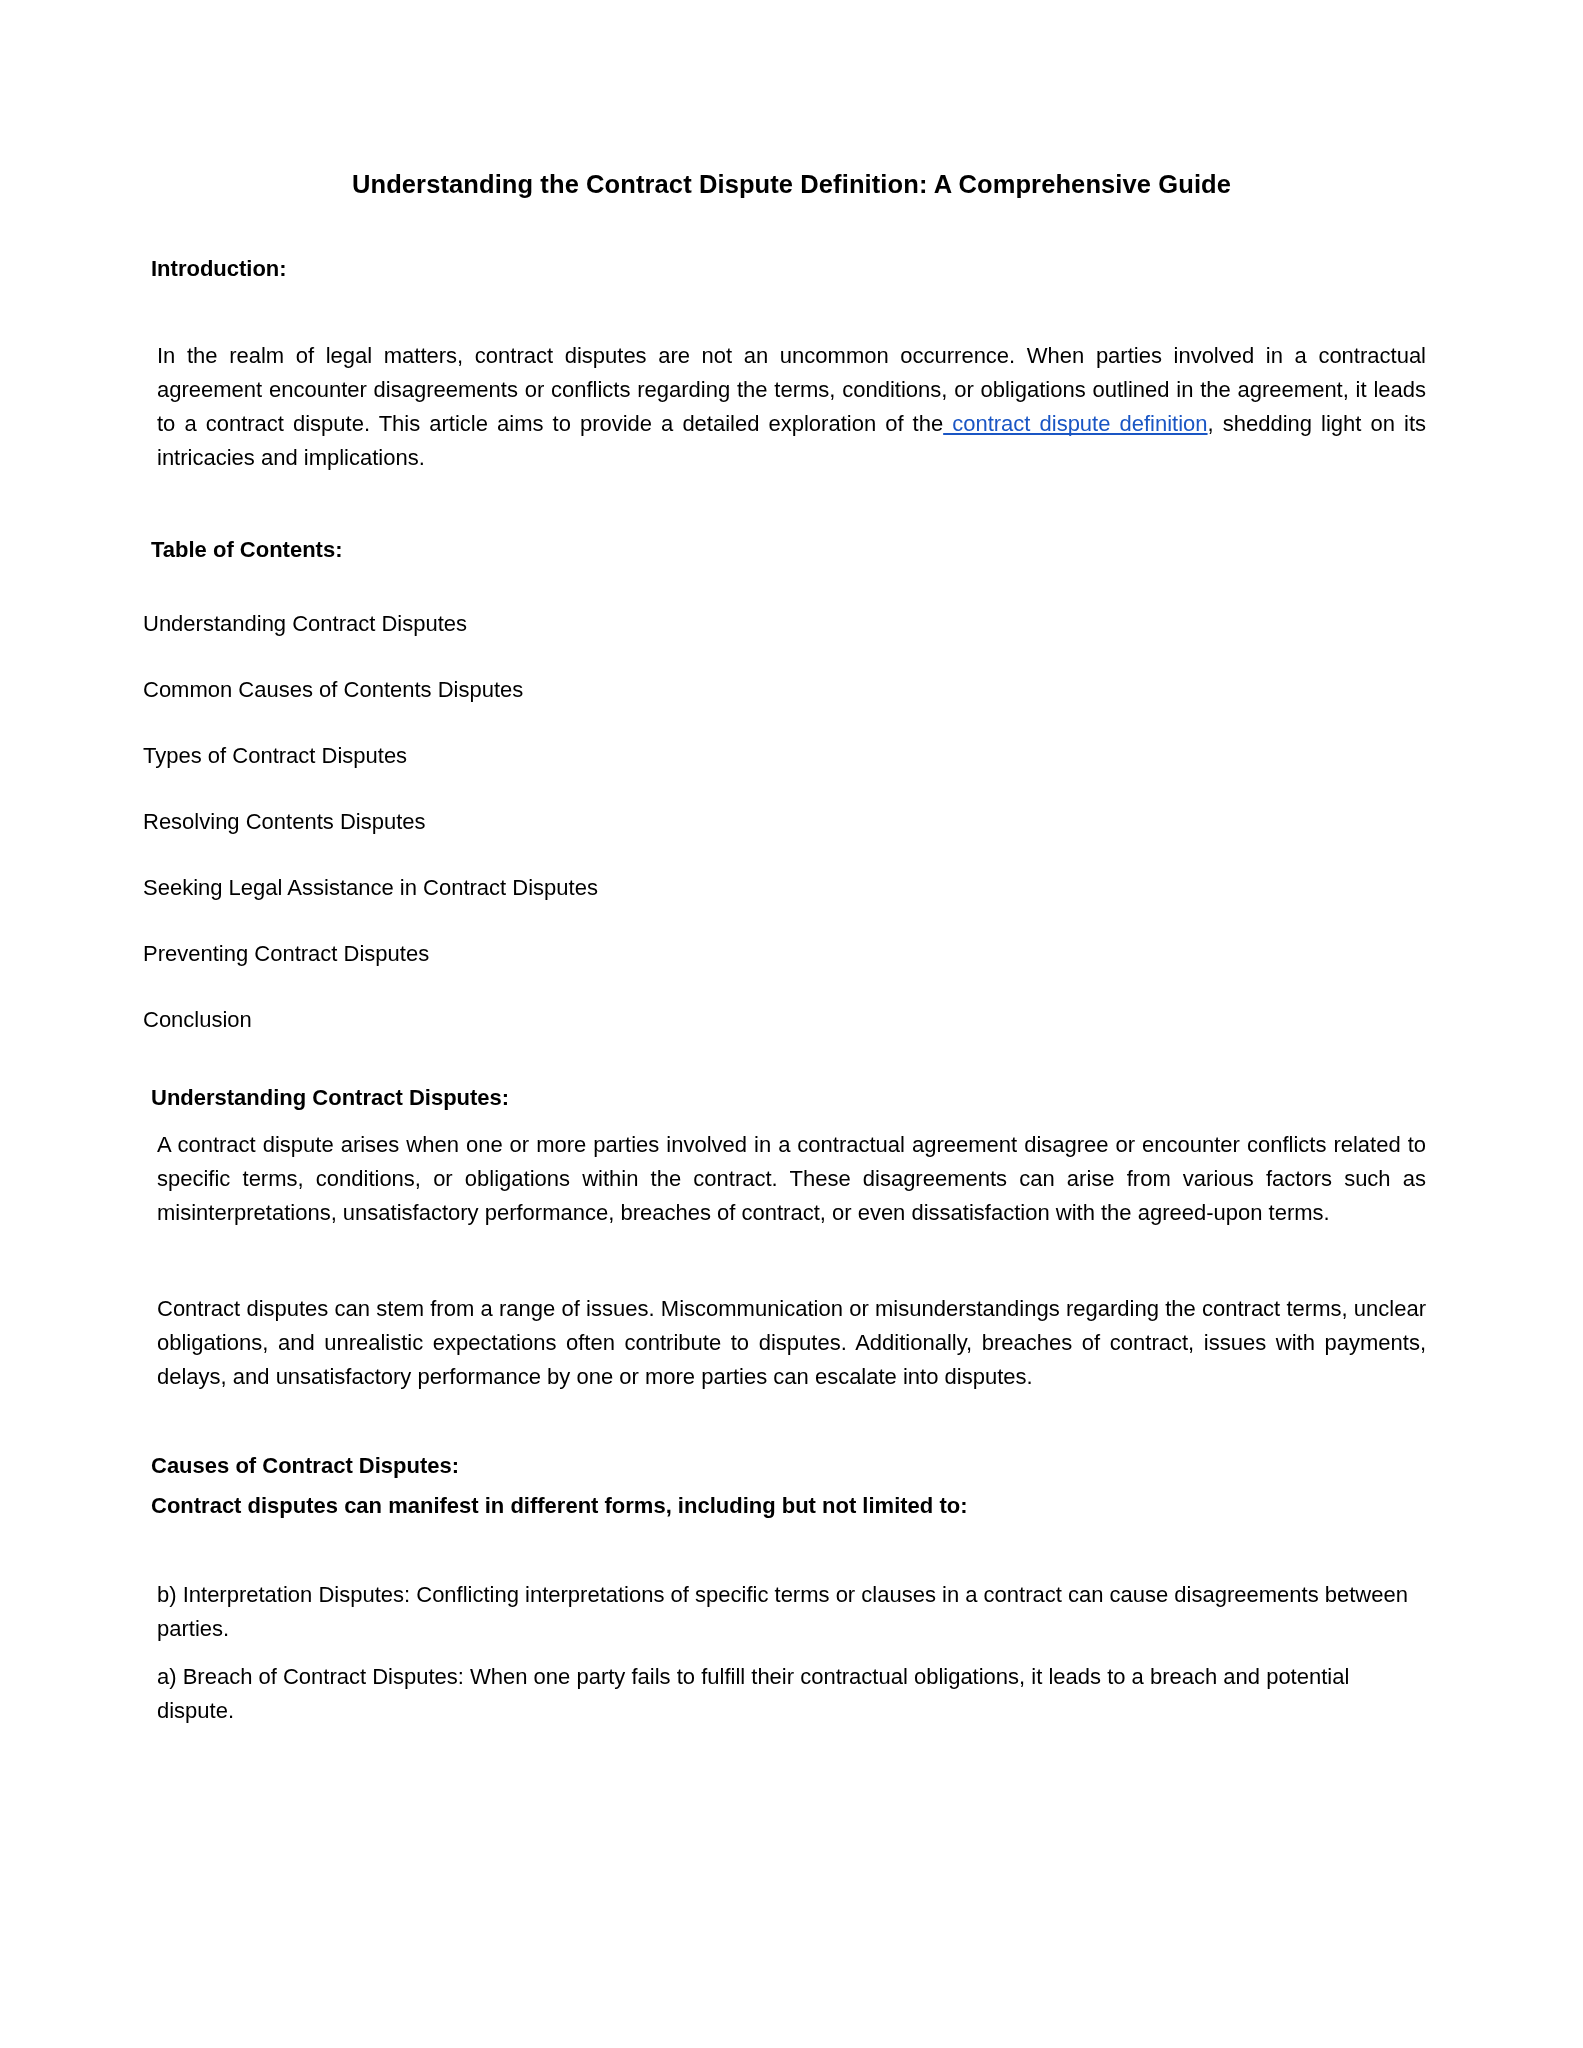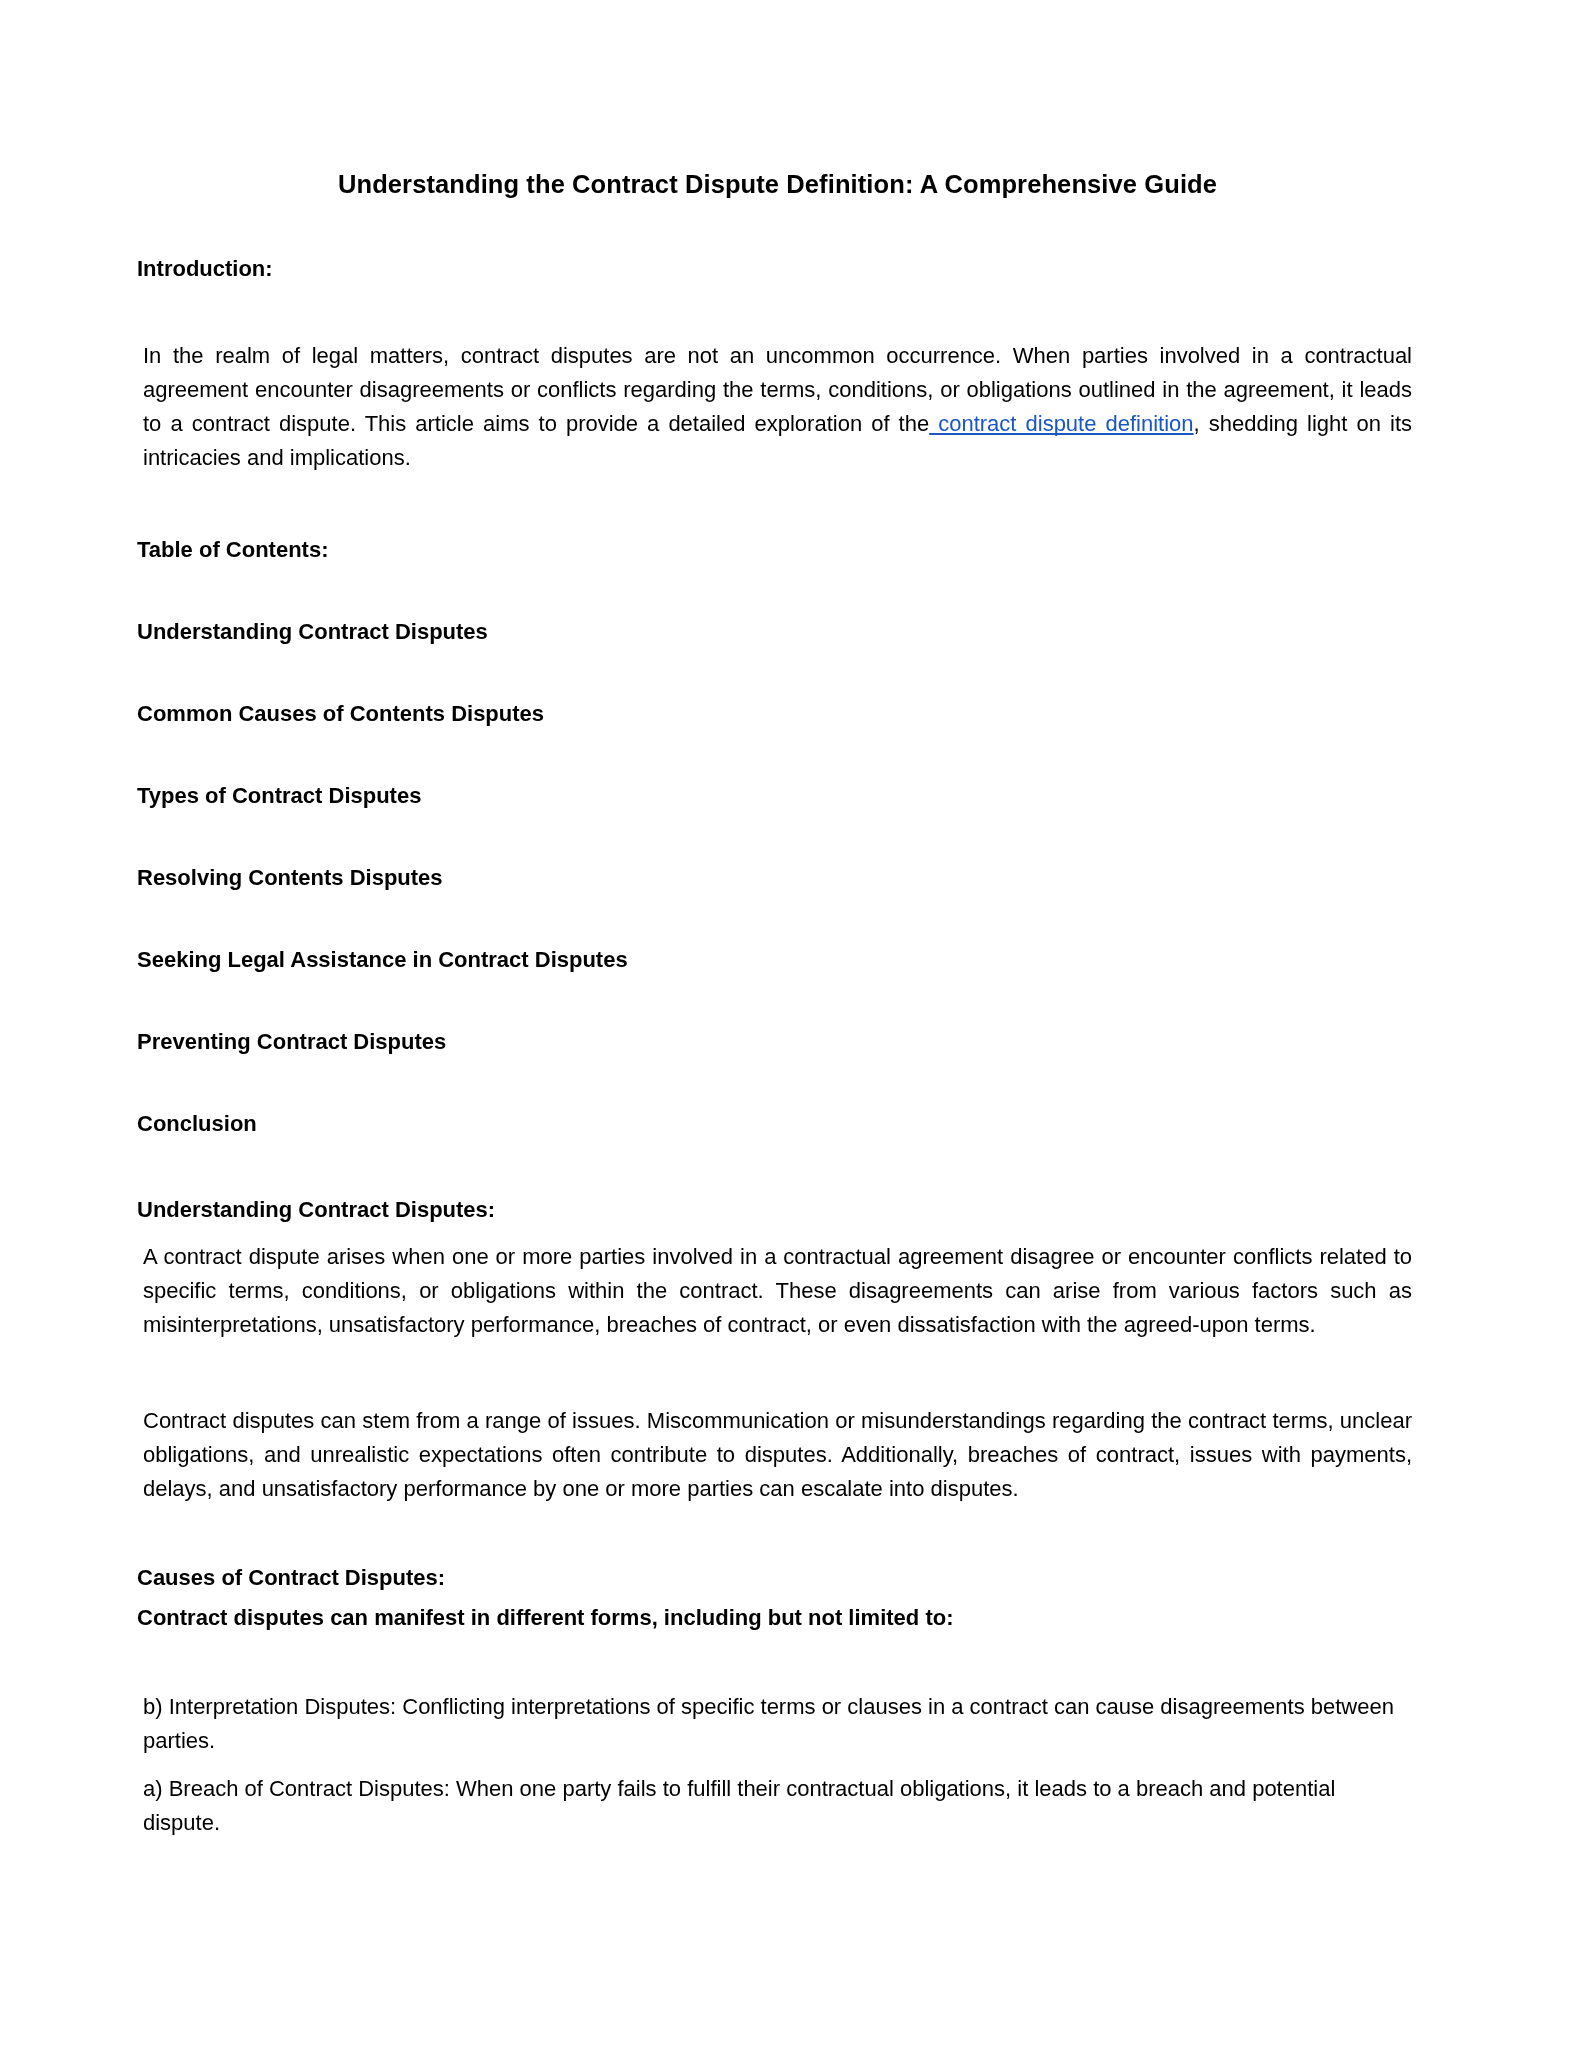--- a/index.html
+++ b/index.html
@@ -21,21 +21,21 @@
     width: 1583px;
     height: 2048px;
     background: #ffffff;
     box-sizing: border-box;
     padding: 0;
     overflow: hidden;
   }
 
   .content {
     position: absolute;
-    left: 129px;
+    left: 143px;
     top: 168px;
     width: 1297px;
   }
 
   .doc-title {
     font-size: 25.5px;
     font-weight: bold;
     text-align: center;
     line-height: 1.32;
     letter-spacing: 0.1px;
@@ -64,23 +64,23 @@
     text-align: justify;
     text-justify: inter-word;
   }
 
   .para-left {
     text-align: left;
   }
 
   .toc-item {
     font-size: 22px;
-    font-weight: bold;
+    font-weight: normal;
     line-height: 1.5;
-    margin: 8px;
+    margin: 0;
     color: #000000;
     text-align: left;
   }
 
   .toc-gap { height: 33px; }
 
   .link {
     color: #1a56c4;
     text-decoration: underline;
     text-decoration-skip-ink: none;

